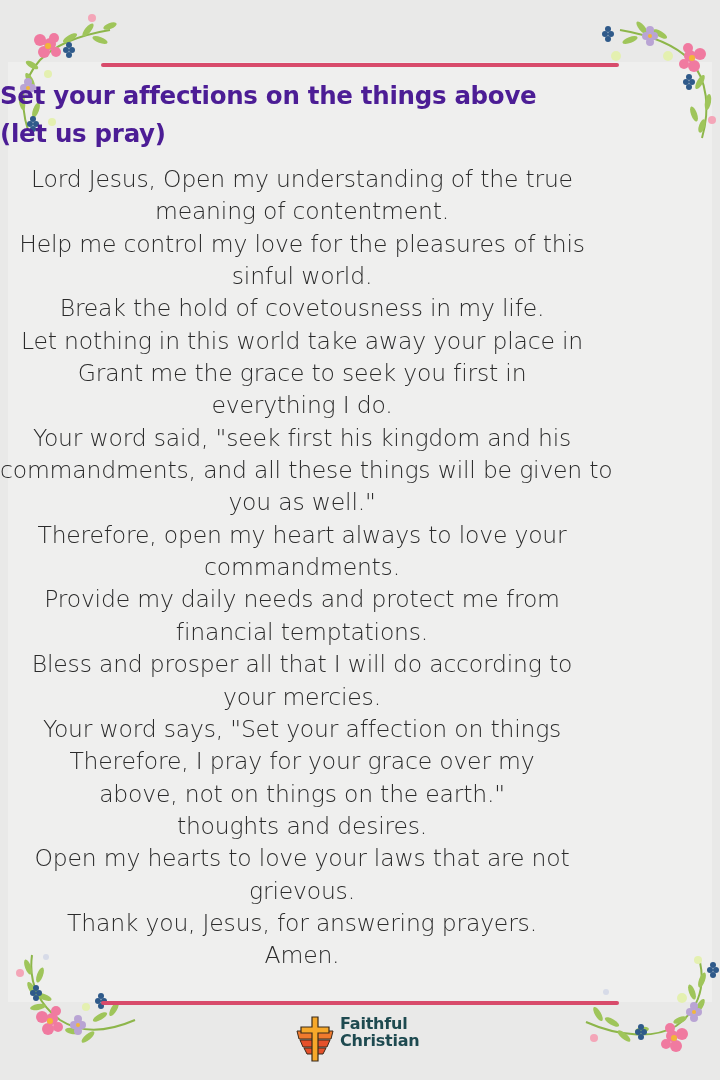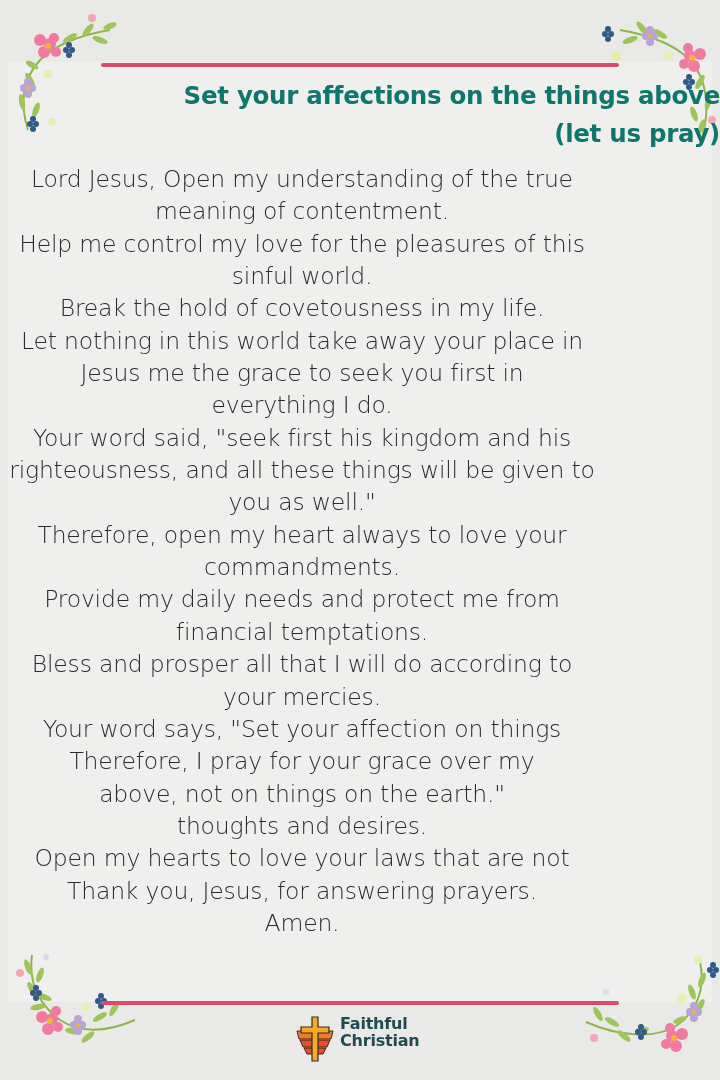--- a/index.html
+++ b/index.html
@@ -29,26 +29,26 @@
     background: #d84b6b;
   }
   .rule.top { left: 101px; top: 63px; width: 518px; }
   .rule.bottom { left: 101px; top: 1001px; width: 518px; }
 
   .title {
     position: absolute;
     left: 0;
     top: 77px;
     width: 720px;
-    text-align: right;
+    text-align: left;
     font-family: "DejaVu Sans", sans-serif;
     font-weight: bold;
     font-size: 24.5px;
     line-height: 38px;
-    color: #0f766e;
+    color: #4c1d95;
     letter-spacing: -0.3px;
   }
   .title div { white-space: nowrap; }
 
   .body-text {
     position: absolute;
     left: 0;
     top: 163px;
     width: 604px;
     text-align: center;
@@ -279,36 +279,37 @@
   <div>(let us pray)</div>
 </div>
 
 <div class="body-text">
   <div class="line">Lord Jesus, Open my understanding of the true</div>
   <div class="line">meaning of contentment.</div>
   <div class="line">Help me control my love for the pleasures of this</div>
   <div class="line">sinful world.</div>
   <div class="line">Break the hold of covetousness in my life.</div>
   <div class="line">Let nothing in this world take away your place in</div>
-  <div class="line">Jesus me the grace to seek you first in</div>
+  <div class="line">Grant me the grace to seek you first in</div>
   <div class="line">everything I do.</div>
   <div class="line">Your word said, "seek first his kingdom and his</div>
-  <div class="line">righteousness, and all these things will be given to</div>
+  <div class="line">commandments, and all these things will be given to</div>
   <div class="line">you as well."</div>
   <div class="line">Therefore, open my heart always to love your</div>
   <div class="line">commandments.</div>
   <div class="line">Provide my daily needs and protect me from</div>
   <div class="line">financial temptations.</div>
   <div class="line">Bless and prosper all that I will do according to</div>
   <div class="line">your mercies.</div>
   <div class="line">Your word says, "Set your affection on things</div>
   <div class="line">Therefore, I pray for your grace over my</div>
   <div class="line">above, not on things on the earth."</div>
   <div class="line">thoughts and desires.</div>
   <div class="line">Open my hearts to love your laws that are not</div>
+  <div class="line">grievous.</div>
   <div class="line">Thank you, Jesus, for answering prayers.</div>
   <div class="line">Amen.</div>
 </div>
 
 <div class="rule bottom"></div>
 
 <div class="logo">
   <svg width="38" height="48" viewBox="0 0 38 48">
 
     <path d="M1 16 L37 16 L35 24 L3 24 Z" fill="#f07a2e" stroke="#3a2a1a" stroke-width="1"></path>

